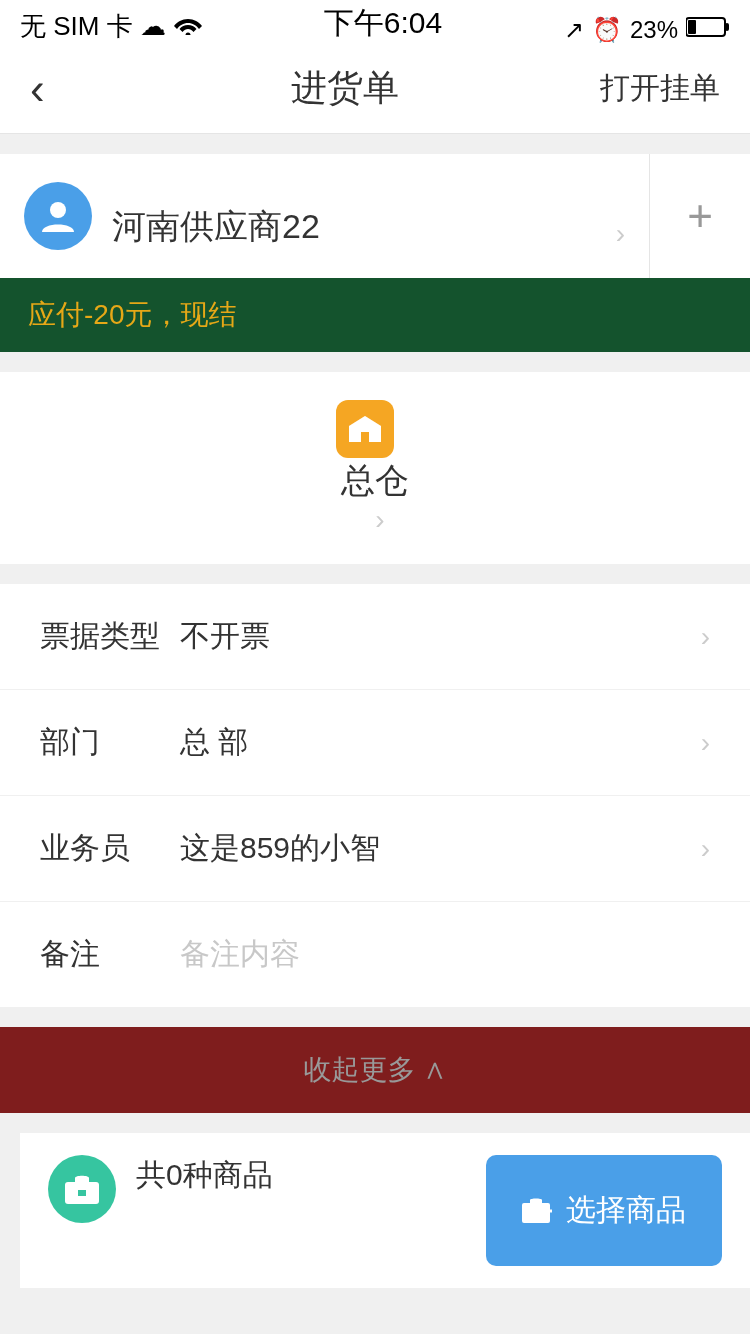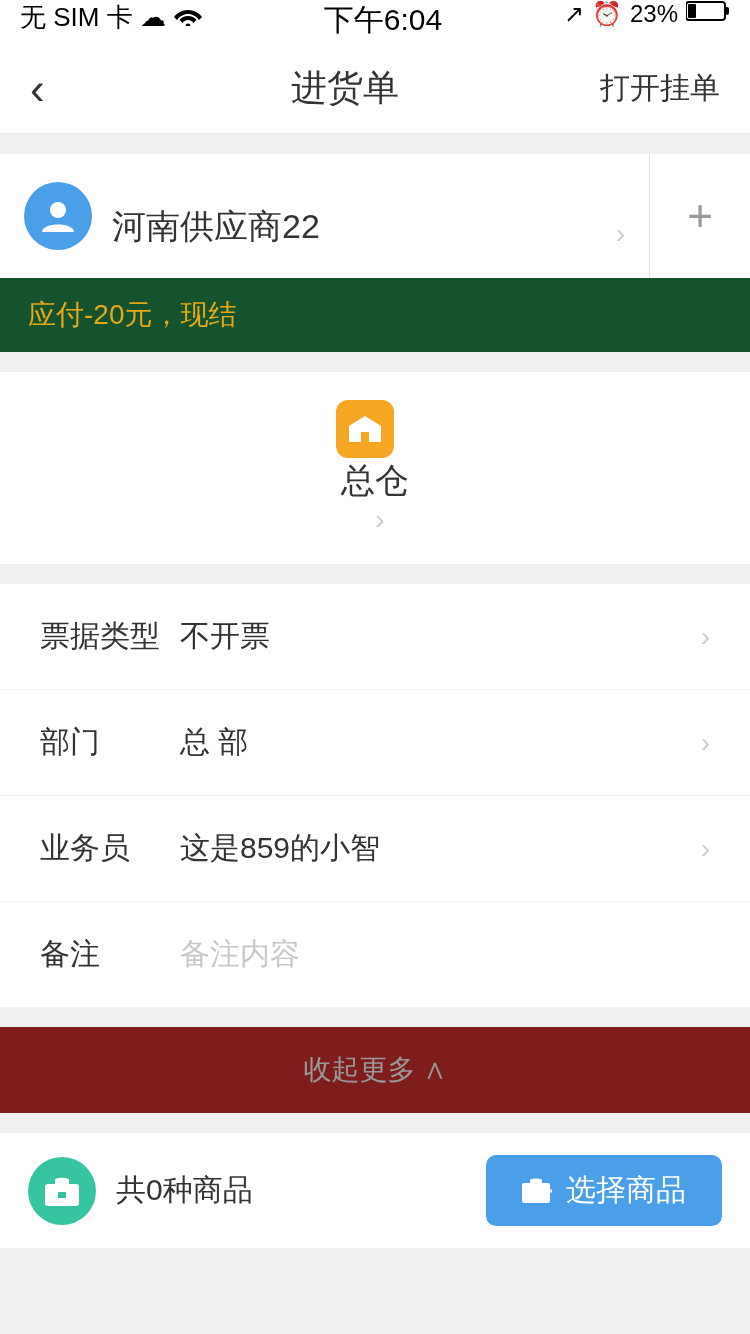--- a/index.html
+++ b/index.html
@@ -12,21 +12,21 @@
       font-size: 32px;
       color: #333;
     }
 
     
     .status-bar {
       width: 750px;
       height: 44px;
       background: #fff;
       display: flex;
-      align-items: flex-start;
+      align-items: flex-end;
       justify-content: space-between;
       padding: 0 20px;
       font-size: 26px;
       color: #000;
     }
     .status-left { display: flex; align-items: center; gap: 8px; }
     .status-center { font-size: 30px; font-weight: 500; }
     .status-right { display: flex; align-items: center; gap: 8px; font-size: 24px; }
 
     
@@ -184,44 +184,44 @@
       color: #999;
       cursor: pointer;
       margin-top: 20px;
     }
 
     
     .bottom-bar {
       background: #fff;
       margin-top: 20px;
       display: flex;
-      align-items: center;
       padding: 22px 28px;
       gap: 20px;
+      margin-left: 20px;
     }
     .product-count-icon {
       width: 68px;
       height: 68px;
       border-radius: 50%;
       background: #36c5a0;
       display: flex;
       align-items: center;
       justify-content: center;
       flex-shrink: 0;
     }
     .product-count-label {
       font-size: 30px;
       color: #333;
       flex: 1;
     }
     .select-product-btn {
       background: #4a9fe8;
       color: #fff;
       font-size: 30px;
-      padding: 15px 36px;
+      padding: 35px 36px;
       border-radius: 10px;
       display: flex;
       align-items: center;
       gap: 12px;
       cursor: pointer;
       white-space: nowrap;
     }
 
     
     .page-bg {

